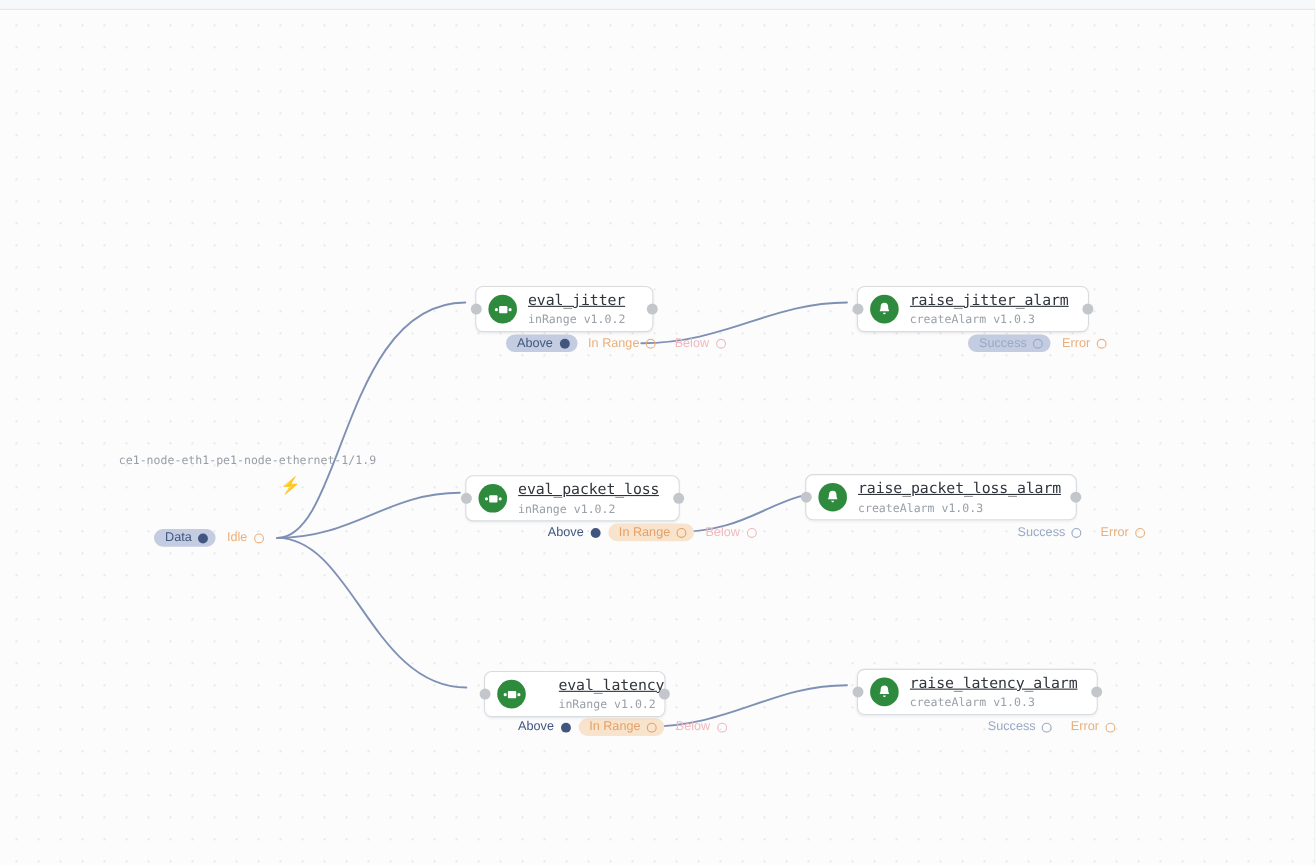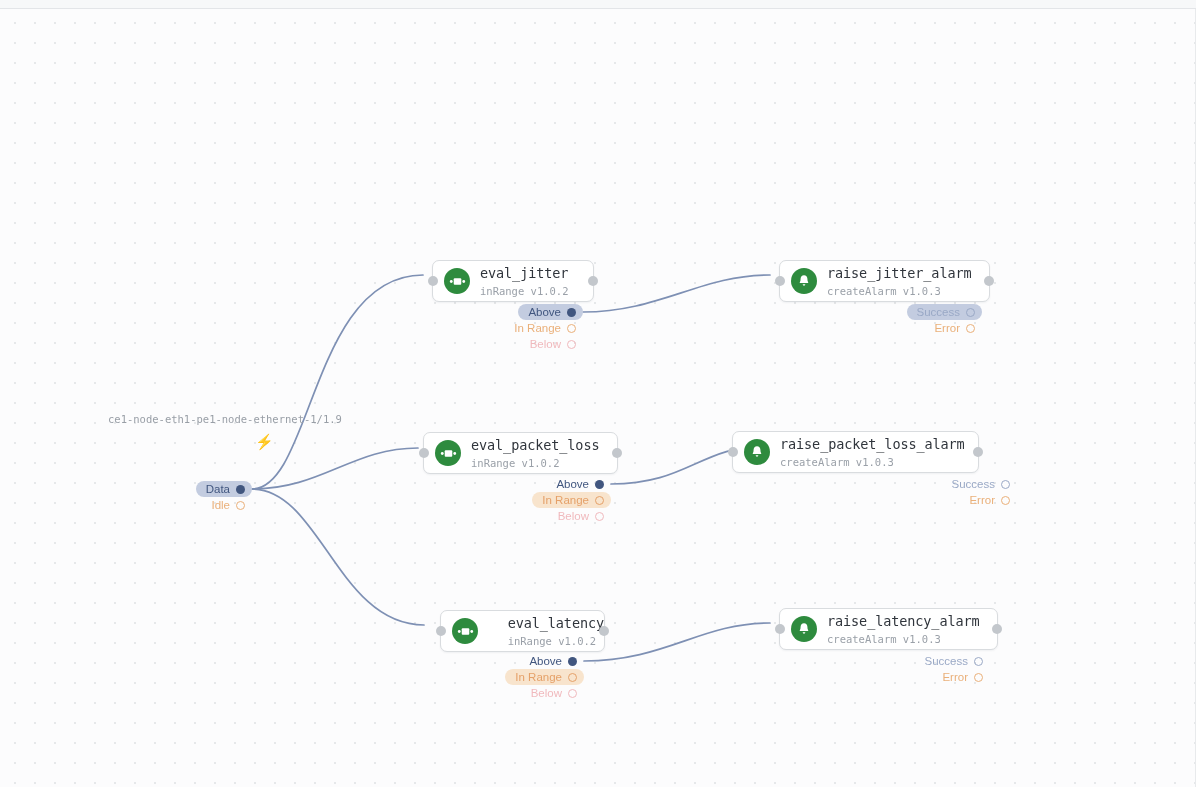--- a/index.html
+++ b/index.html
@@ -81,20 +81,21 @@
   .node-icon svg { display: block; }
 
   .node-text { line-height: 1.08; overflow: hidden; }
 
   .node-title {
     font-family: "DejaVu Sans Mono", "Liberation Mono", monospace;
     font-size: 13.5px;
     color: #30353c;
     letter-spacing: -0.1px;
     white-space: nowrap;
+    text-decoration: underline;
   }
 
   .node-sub {
     font-family: "DejaVu Sans Mono", "Liberation Mono", monospace;
     font-size: 10.5px;
     color: #9aa0a8;
     margin-top: 1px;
     white-space: nowrap;
   }
 
@@ -128,21 +129,21 @@
     color: #f0a030;
     font-size: 15px;
     line-height: 1;
   }
 
   
   .ports {
     position: absolute;
     z-index: 9;
     display: flex;
-    flex-direction: column;
+    flex-direction: row;
     align-items: flex-end;
   }
 
   .port {
     display: flex;
     align-items: center;
     justify-content: flex-end;
     height: 16px;
     padding: 0 7px 0 10px;
     border-radius: 9px;

